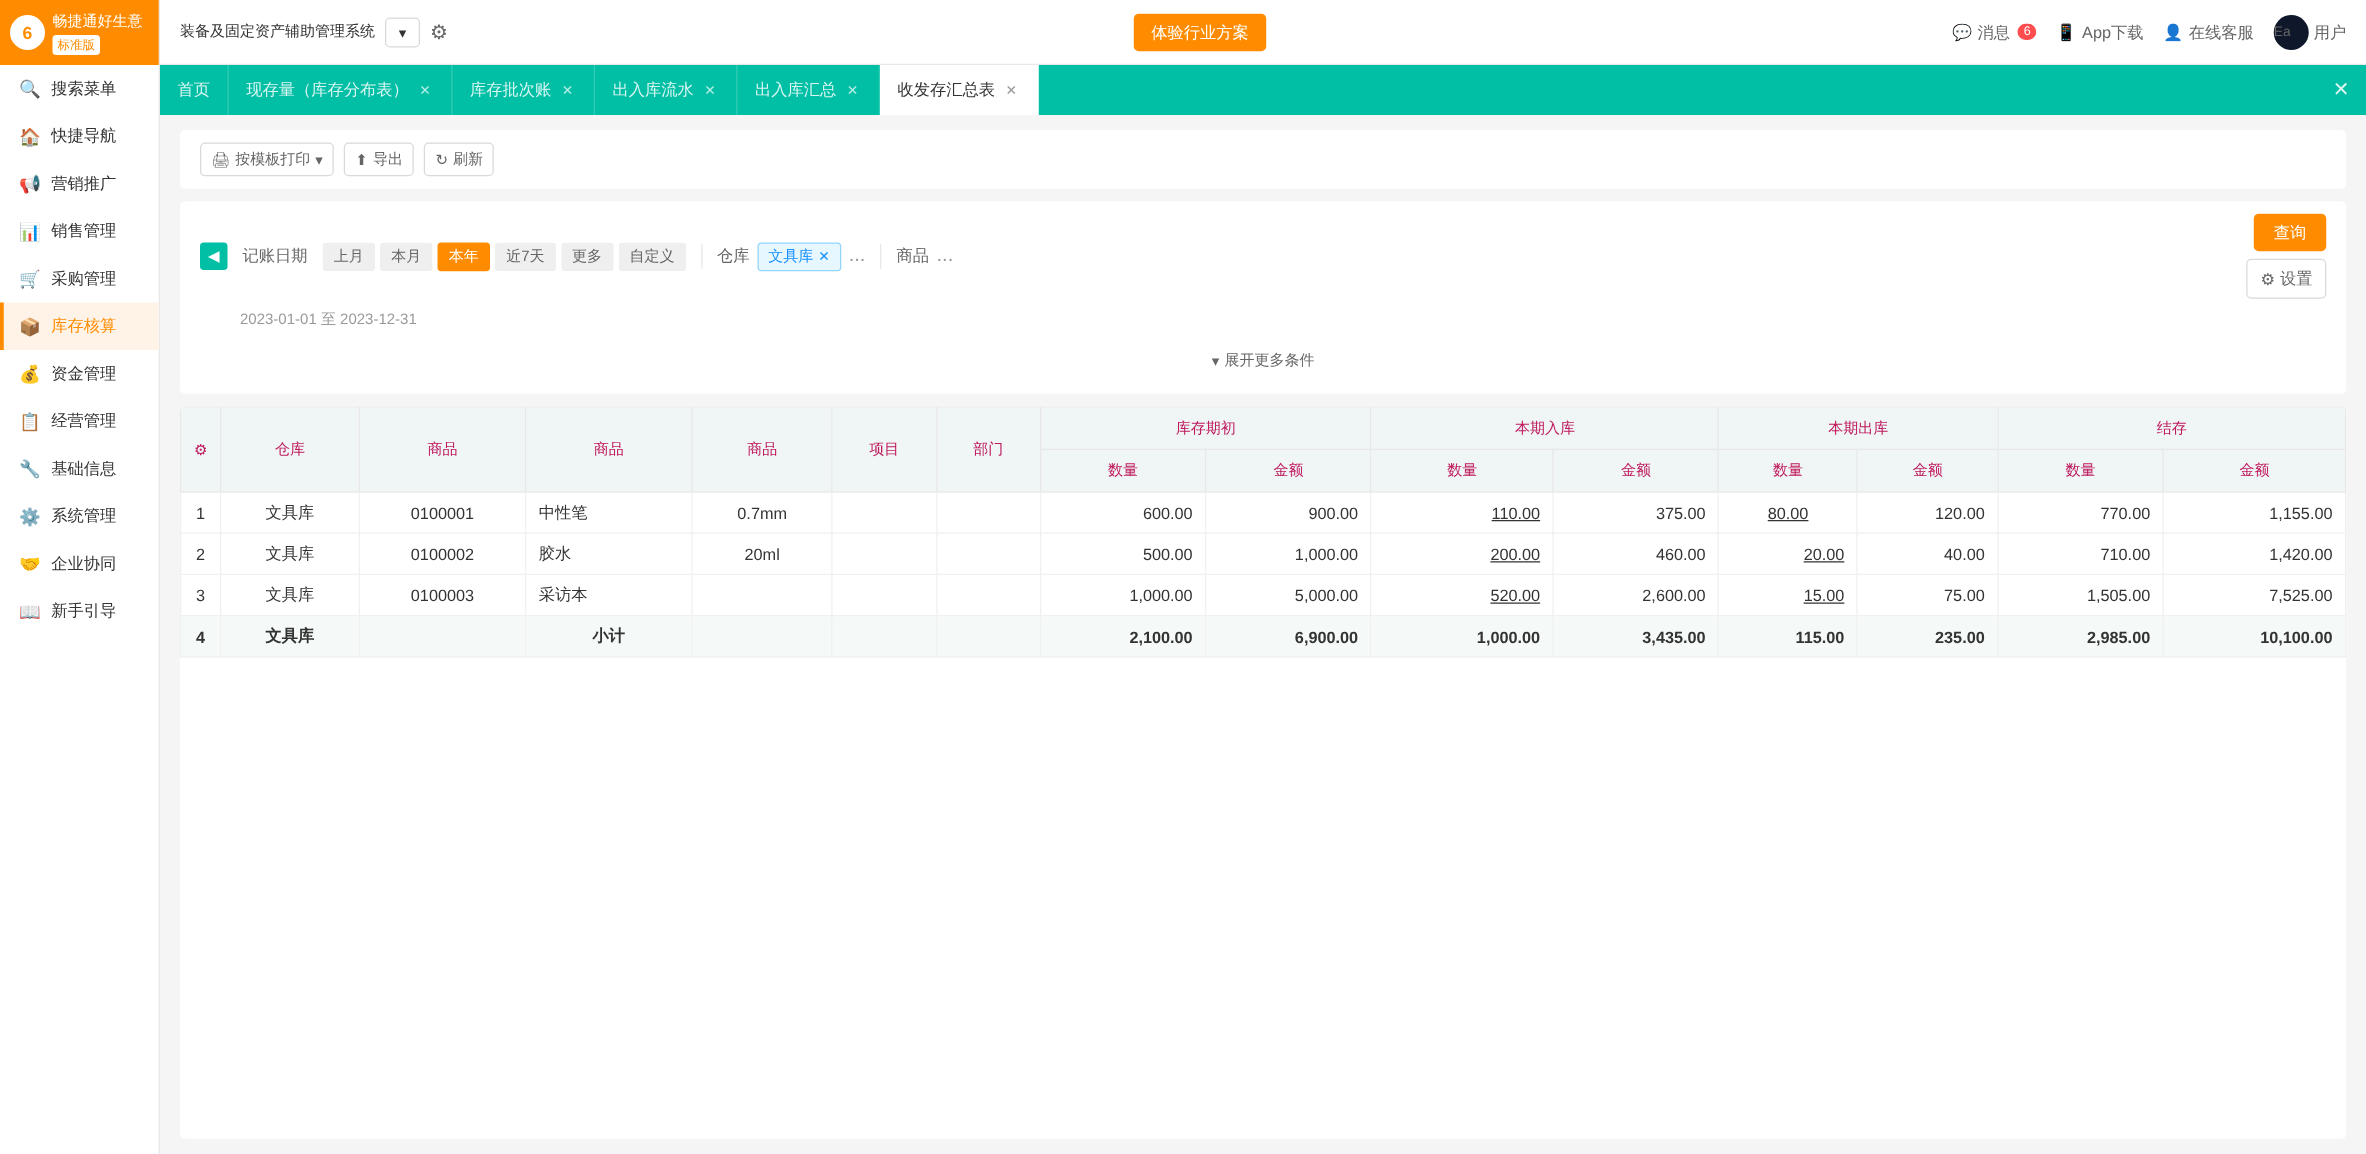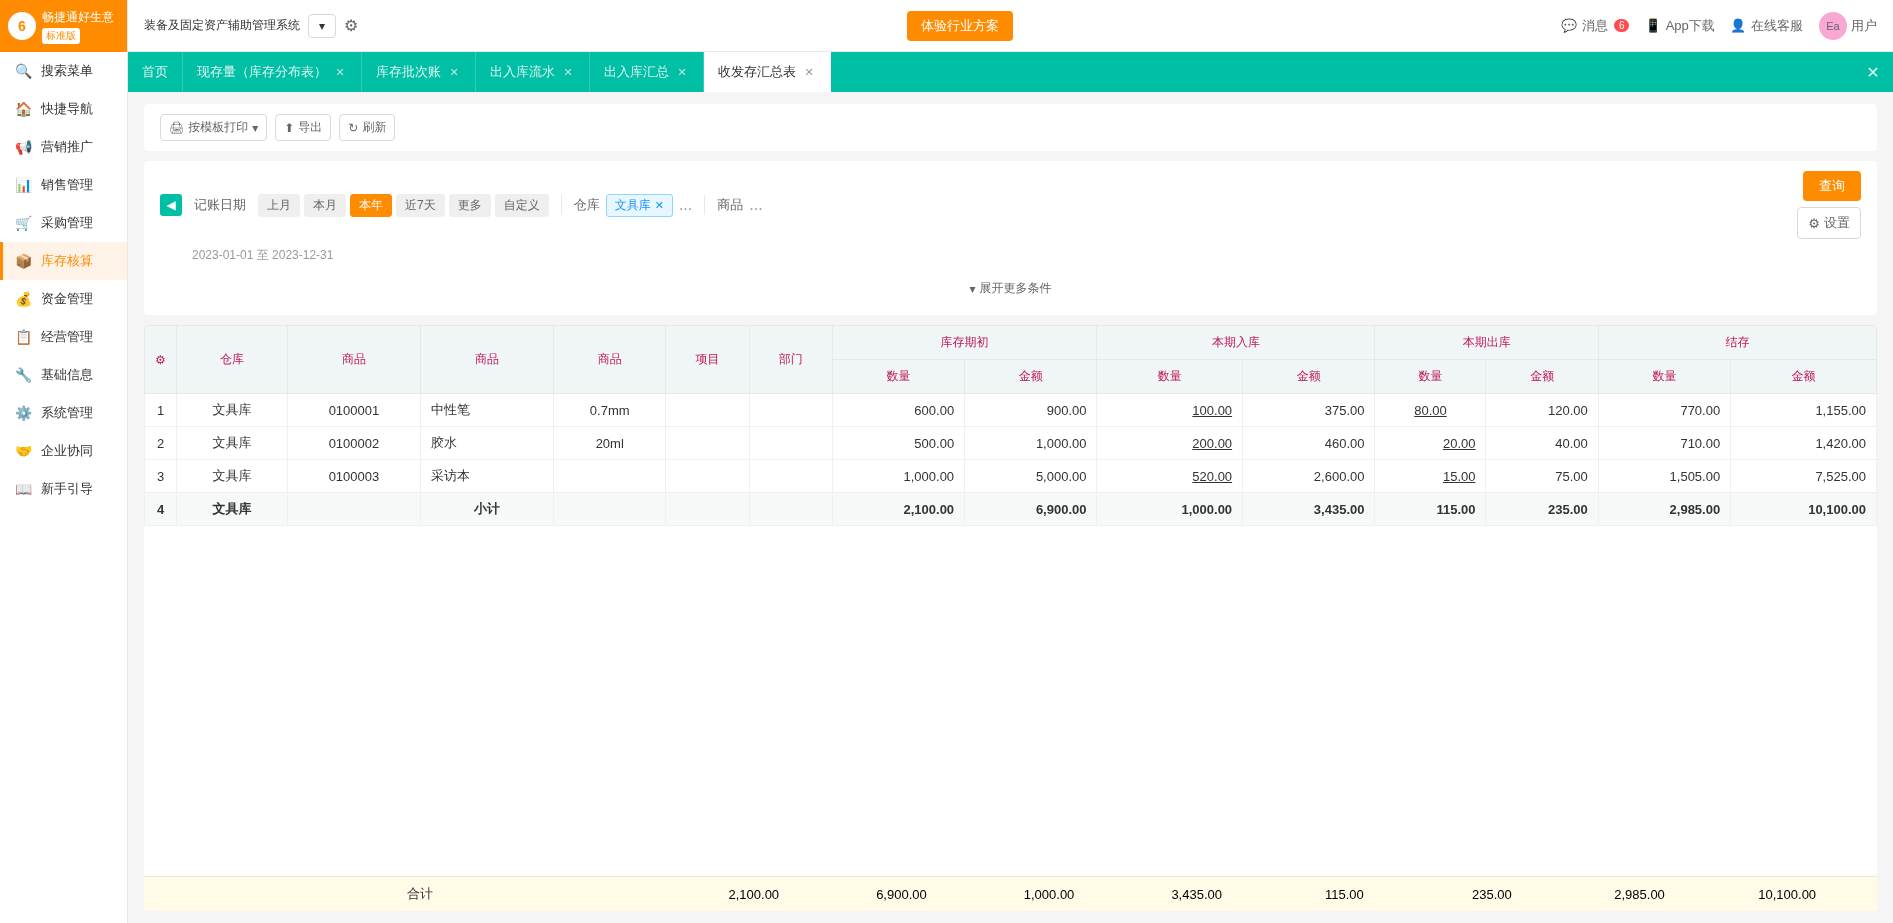--- a/index.html
+++ b/index.html
@@ -19,21 +19,21 @@
 
     
     .top-header { height: 52px; background: #fff; border-bottom: 1px solid #e8e8e8; display: flex; align-items: center; justify-content: space-between; padding: 0 16px; flex-shrink: 0; }
     .top-header-left { display: flex; align-items: center; gap: 8px; color: #333; font-size: 13px; }
     .top-header-system { font-size: 12px; color: #333; }
     .top-header-select { border: 1px solid #d9d9d9; border-radius: 4px; padding: 4px 10px; font-size: 12px; color: #333; background: #fff; cursor: pointer; display: flex; align-items: center; gap: 4px; }
     .experience-btn { background: #ff8c00; color: #fff; border: none; border-radius: 4px; padding: 6px 14px; font-size: 13px; cursor: pointer; }
     .top-header-right { display: flex; align-items: center; gap: 16px; color: #666; font-size: 13px; }
     .top-header-right-item { display: flex; align-items: center; gap: 4px; cursor: pointer; }
     .badge { background: #ff4d4f; color: #fff; font-size: 10px; border-radius: 8px; padding: 1px 5px; margin-left: 2px; }
-    .user-avatar { width: 28px; height: 28px; background: #f9a8d4; border-radius: 50%; display: flex; align-items: center; justify-content: center; font-size: 12px; color: #666; overflow: hidden; }
+    .user-avatar { width: 28px; height: 28px; background: #0f172a; border-radius: 50%; display: flex; align-items: center; justify-content: flex-start; font-size: 12px; color: #666; overflow: hidden; }
 
     
     .tab-bar { height: 40px; background: #00bfa5; display: flex; align-items: center; padding: 0 0; flex-shrink: 0; position: relative; }
     .tab-item { padding: 0 14px; height: 40px; display: flex; align-items: center; gap: 6px; color: rgba(255,255,255,0.85); font-size: 13px; cursor: pointer; white-space: nowrap; border-right: 1px solid rgba(255,255,255,0.2); }
     .tab-item.active { background: #fff; color: #333; border-radius: 0; }
     .tab-close { font-size: 11px; color: rgba(255,255,255,0.7); width: 14px; height: 14px; display: flex; align-items: center; justify-content: center; border-radius: 50%; }
     .tab-item.active .tab-close { color: #999; }
     .tab-bar-close { position: absolute; right: 0; top: 0; height: 40px; width: 40px; display: flex; align-items: center; justify-content: center; color: rgba(255,255,255,0.85); cursor: pointer; font-size: 16px; }
 
     
@@ -318,21 +318,21 @@
                 <tr>
                   <td style="text-align: center;">1</td>
                   <td style="text-align: center;">文具库</td>
                   <td style="text-align: center;">0100001</td>
                   <td style="text-align: left;">中性笔</td>
                   <td style="text-align: center;">0.7mm</td>
                   <td style="text-align: center;"></td>
                   <td style="text-align: center;"></td>
                   <td style="text-align: right;">600.00</td>
                   <td style="text-align: right;">900.00</td>
-                  <td style="text-align: right;"><span class="underline">100.00</span></td>
+                  <td style="text-align: right;"><span class="underline">110.00</span></td>
                   <td style="text-align: right;">375.00</td>
                   <td style=""><span class="underline">80.00</span></td>
                   <td style="text-align: right;">120.00</td>
                   <td style="text-align: right;">770.00</td>
                   <td style="text-align: right;">1,155.00</td>
                 </tr>
                 <tr>
                   <td style="text-align: center;">2</td>
                   <td style="text-align: center;">文具库</td>
                   <td style="text-align: center;">0100002</td>
@@ -380,34 +380,17 @@
                   <td style="text-align: right; font-weight: bold;">3,435.00</td>
                   <td style="text-align: right; font-weight: bold;">115.00</td>
                   <td style="text-align: right; font-weight: bold;">235.00</td>
                   <td style="text-align: right; font-weight: bold;">2,985.00</td>
                   <td style="text-align: right; font-weight: bold;">10,100.00</td>
                 </tr>
               </tbody>
           </table>
         </div>
 
-        <div class="footer-summary">
-          <div style="display:flex;align-items:center;width:100%;">
-            <div style="width:520px;display:flex;align-items:center;justify-content:center;">
-              <span style="font-weight:500;color:#333;">合计</span>
-            </div>
-            <div style="flex:1;display:grid;grid-template-columns:repeat(8,1fr);gap:0;">
-              <div style="text-align:center;padding:0 4px;">2,100.00</div>
-              <div style="text-align:center;padding:0 4px;">6,900.00</div>
-              <div style="text-align:center;padding:0 4px;">1,000.00</div>
-              <div style="text-align:center;padding:0 4px;">3,435.00</div>
-              <div style="text-align:center;padding:0 4px;">115.00</div>
-              <div style="text-align:center;padding:0 4px;">235.00</div>
-              <div style="text-align:center;padding:0 4px;">2,985.00</div>
-              <div style="text-align:center;padding:0 4px;">10,100.00</div>
-            </div>
-          </div>
-        </div>
       </div>
 
     </div>
   </div>
 </div>
 
 </body></html>

